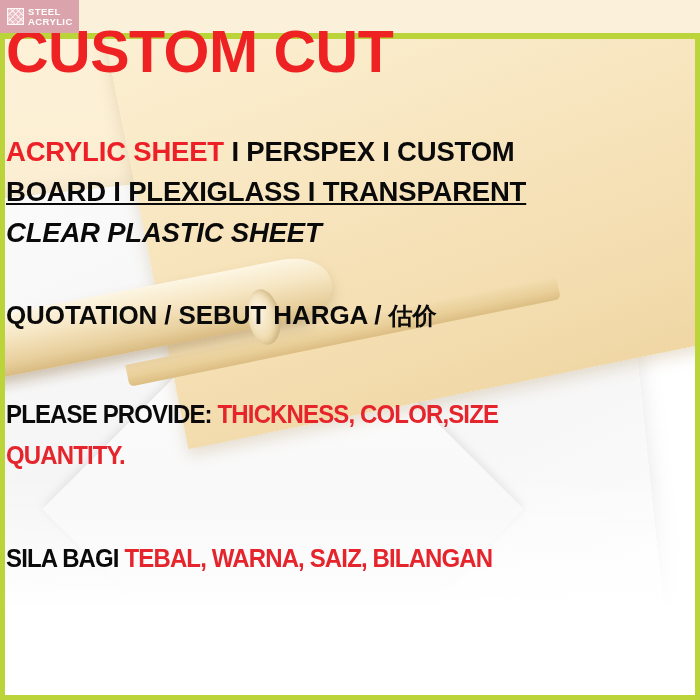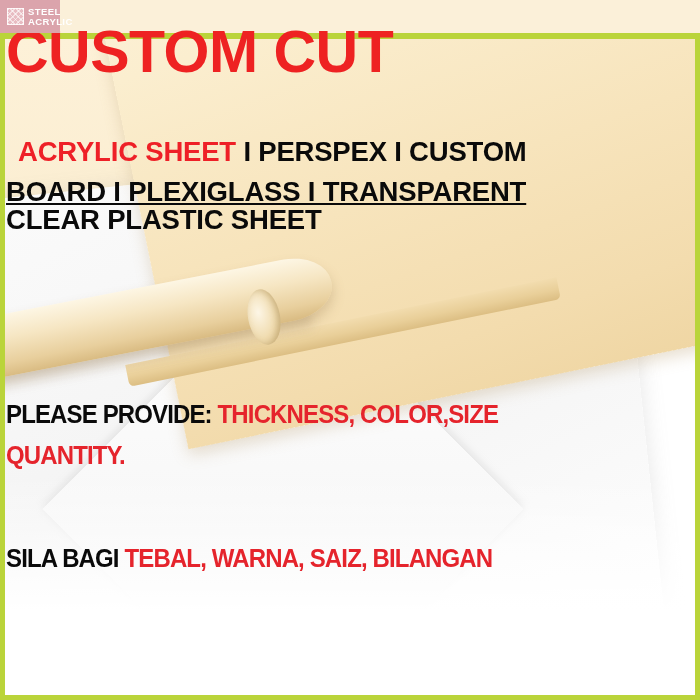--- a/index.html
+++ b/index.html
@@ -16,21 +16,21 @@
     position:relative;
     width:700px; height:700px;
     background:#fbf0d9;
     overflow:hidden;
   }
 
   
   .brand-badge {
     position:absolute;
     left:0; top:0;
-    width:60px; height:33px;
+    width:79px; height:33px;
     background:#dba4ac;
     display:flex;
     align-items:center;
     gap:4px;
     padding-left:7px;
     z-index:40;
   }
   .brand-mark {
     width:17px; height:17px;
     flex:0 0 17px;
@@ -159,24 +159,24 @@
     font-family:"Liberation Sans", sans-serif;
   }
 
   .prod {
     font-size:27.5px;
     font-weight:bold;
     color:#0a0a0a;
     letter-spacing:-.2px;
     font-family:"Liberation Sans", sans-serif;
   }
-  .prod .accent { color:#ee2027;margin-left:12px; }
+  .prod .accent { color:#ee2027; }
   .prod-1 { left:6px; top:136px; }
   .prod-2 { left:6px; top:176px;text-decoration:underline; }
-  .prod-3 { left:6px; top:204px; }
+  .prod-3 { left:6px; top:217px;font-style:italic; }
 
   .quote-line {
     left:6px; top:300px;
     font-size:26px;
     font-weight:bold;
     color:#0a0a0a;
     letter-spacing:-.1px;
     font-family:"Liberation Sans", sans-serif;
   }
   .quote-line .cjk { font-family:"DejaVu Sans", sans-serif; font-size:24px; }
@@ -228,20 +228,21 @@
   <div class="text-layer">
 
     <div class="line headline">CUSTOM CUT</div>
 
     <div class="line prod prod-1"><span class="accent">ACRYLIC SHEET</span><span> I PERSPEX I CUSTOM</span></div>
 
     <div class="line prod prod-2">BOARD I PLEXIGLASS I TRANSPARENT</div>
 
     <div class="line prod prod-3">CLEAR PLASTIC SHEET</div>
 
+    <div class="line quote-line"><span>QUOTATION</span><span> / </span><span>SEBUT HARGA</span><span> / </span><span class="cjk">估价</span></div>
 
     <div class="line provide provide-1"><span>PLEASE PROVIDE: </span><span class="accent">THICKNESS, COLOR,SIZE</span></div>
 
     <div class="line provide provide-2"><span class="accent">QUANTITY.</span></div>
 
     <div class="line sila"><span>SILA BAGI </span><span class="accent">TEBAL, WARNA, SAIZ, BILANGAN</span></div>
 
   </div>
 
   <div class="brand-badge">

